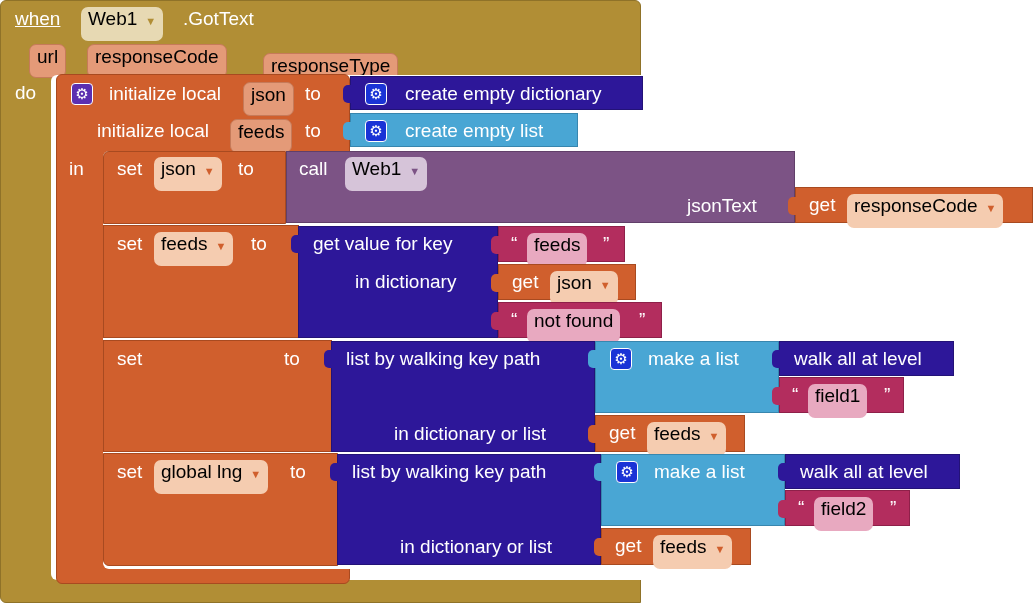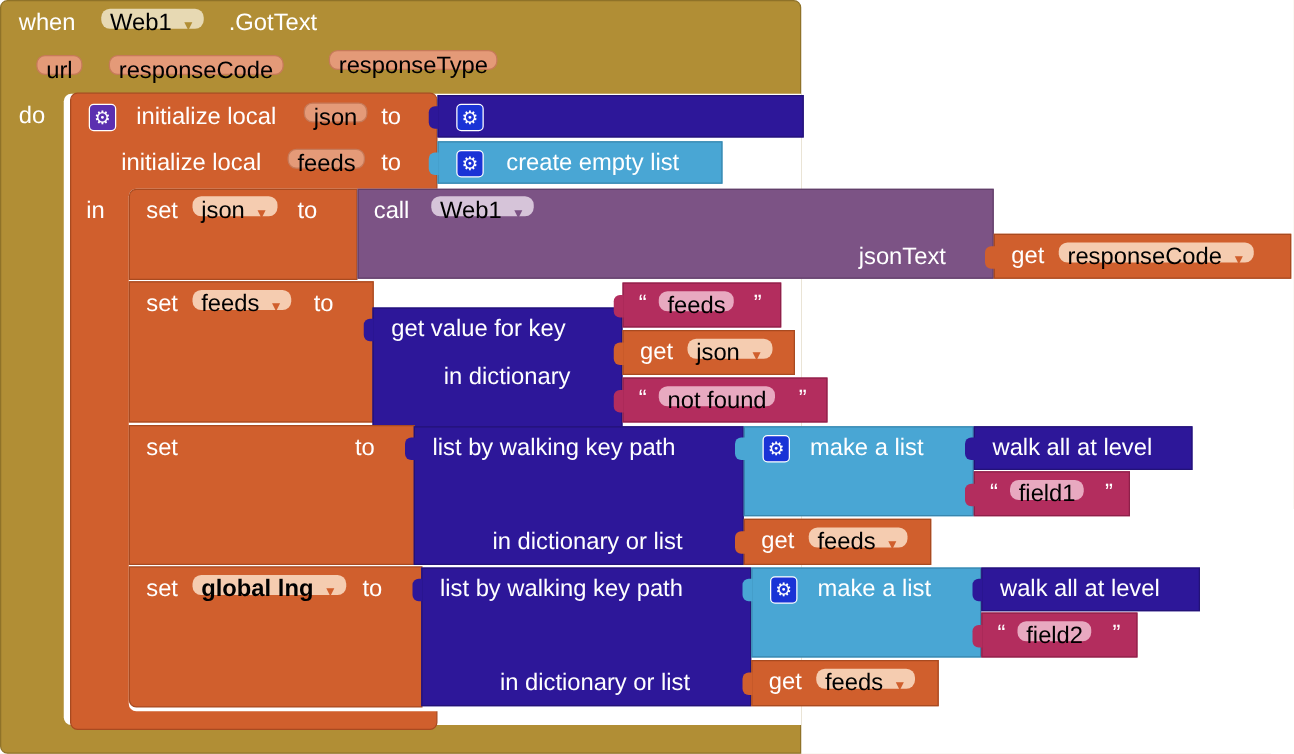--- a/index.html
+++ b/index.html
@@ -5,66 +5,67 @@
   html,body{margin:0;padding:0;background:#ffffff;}
   body{width:1035px;height:603px;position:relative;overflow:hidden;font-family:"Liberation Sans",sans-serif;font-size:19px;color:#fff;}
   .blk{position:absolute;box-sizing:border-box;}
   .ev{background:#b18e35;border:1px solid #8f7228;border-radius:6px 6px 0 6px;}
   .proc{background:#d05f2d;border:1px solid #a84a20;}
   .dict{background:#2d1799;border:1px solid #231277;}
   .list{background:#49a6d4;border:1px solid #3886ae;}
   .comp{background:#7c5385;border:1px solid #613f69;}
   .text{background:#b32d5e;border:1px solid #8e2049;}
   .t{position:absolute;white-space:nowrap;line-height:24px;}
-  .fld{position:absolute;height:16px;line-height:24px;border-radius:7px;padding:0 7px;white-space:nowrap;box-sizing:border-box;}
+  .fld{position:absolute;height:34px;line-height:24px;border-radius:7px;padding:0 7px;white-space:nowrap;box-sizing:border-box;}
   .fld-light{background:#f5ccb0;color:#000;text-align:center;}
   .fld-ev{background:#e7d9b3;color:#000;}
   .fld-param{background:#e49a78;color:#000;border:1px solid #c67a59;}
   .fld-comp{background:#d6c4d9;color:#000;}
   .fld-text{background:#e8a9c0;color:#000;}
   .dd{font-size:11px;margin-left:8px;color:#d05f2d;}
   .dd-ev{color:#b18e35;}
   .dd-comp{color:#7c5385;}
   .gear{position:absolute;width:22px;height:22px;border-radius:4px;background:#1a33d6;border:1.5px solid #fff;box-sizing:border-box;display:flex;align-items:center;justify-content:center;font-size:15px;color:#fff;}
   .gear.purple{background:#5b2fb0;}
   .notch{position:absolute;width:8px;height:18px;border-radius:5px 0 0 5px;}
 </style>
 </head>
 <body>
 
 <div class="blk ev" style="left:0;top:0;width:641px;height:603px;">
-  <span class="t" style="left:14px;top:6px;">when</span>
+  <span class="t" style="left:14px;top:6px;text-decoration:underline;">when</span>
   <span class="fld fld-ev" style="left:80px;top:6px;">
     <span>Web1</span><span class="dd dd-ev">▼</span>
   </span>
   <span class="t" style="left:182px;top:6px;">.GotText</span>
 
   <span class="fld fld-param" style="left:28px;top:43px;">url</span>
   <span class="fld fld-param" style="left:86px;top:43px;">responseCode</span>
-  <span class="fld fld-param" style="left:262px;top:39px;">responseType</span>
+  <span class="fld fld-param" style="left:262px;top:52px;">responseType</span>
 
   <span class="t" style="left:14px;top:80px;">do</span>
   <div class="blk" style="left:50px;top:74px;width:590px;height:505px;background:#fff;border-radius:6px 0 0 6px;"></div>
 </div>
 
 <div class="blk proc" style="left:56px;top:74px;width:294px;height:510px;border-radius:6px;">
   <span class="gear purple" style="left:14px;top:8px;">⚙</span>
   <span class="t" style="left:52px;top:7px;">initialize local</span>
   <span class="fld fld-param" style="left:186px;top:7px;">json</span>
   <span class="t" style="left:248px;top:7px;">to</span>
   <span class="t" style="left:40px;top:44px;">initialize local</span>
   <span class="fld fld-param" style="left:173px;top:44px;">feeds</span>
   <span class="t" style="left:248px;top:44px;">to</span>
   <span class="t" style="left:12px;top:82px;">in</span>
   <div class="blk" style="left:46px;top:76px;width:248px;height:418px;background:#fff;border-radius:6px 0 0 6px;"></div>
 </div>
 
 <div class="blk dict" style="left:350px;top:76px;width:293px;height:34px;">
   <span class="notch" style="left:-8px;top:8px;background:#2d1799;"></span>
   <span class="gear" style="left:14px;top:6px;">⚙</span>
+  <span class="t" style="left:54px;top:5px;">create empty dictionary</span>
 </div>
 
 <div class="blk list" style="left:350px;top:113px;width:228px;height:34px;">
   <span class="notch" style="left:-8px;top:8px;background:#49a6d4;"></span>
   <span class="gear" style="left:14px;top:6px;">⚙</span>
   <span class="t" style="left:54px;top:5px;">create empty list</span>
 </div>
 
 <div class="blk proc" style="left:103px;top:151px;width:183px;height:73px;border-radius:6px 0 0 0;">
   <span class="t" style="left:13px;top:5px;">set</span>
@@ -80,21 +81,21 @@
   <span class="notch" style="left:-8px;top:9px;background:#d05f2d;"></span>
   <span class="t" style="left:13px;top:5px;">get</span>
   <span class="fld fld-light" style="left:51px;top:6px;"><span>responseCode</span><span class="dd">▼</span></span>
 </div>
 
 <div class="blk proc" style="left:103px;top:225px;width:196px;height:113px;">
   <span class="t" style="left:13px;top:6px;">set</span>
   <span class="fld fld-light" style="left:50px;top:6px;"><span>feeds</span><span class="dd">▼</span></span>
   <span class="t" style="left:147px;top:6px;">to</span>
 </div>
-<div class="blk dict" style="left:298px;top:226px;width:200px;height:112px;margin-top:20px;">
+<div class="blk dict" style="left:298px;top:226px;width:200px;height:112px;">
   <span class="notch" style="left:-8px;top:8px;background:#2d1799;"></span>
   <span class="t" style="left:14px;top:5px;">get value for key</span>
   <span class="t" style="left:56px;top:43px;">in dictionary</span>
 </div>
 <div class="blk text" style="left:498px;top:226px;width:127px;height:36px;">
   <span class="notch" style="left:-8px;top:9px;background:#b32d5e;"></span>
   <span class="t" style="left:12px;top:5px;">“</span>
   <span class="fld fld-text" style="left:28px;top:6px;">feeds</span>
   <span class="t" style="left:104px;top:5px;">”</span>
 </div>
@@ -135,21 +136,21 @@
   <span class="t" style="left:104px;top:5px;">”</span>
 </div>
 <div class="blk proc" style="left:595px;top:415px;width:150px;height:37px;">
   <span class="notch" style="left:-8px;top:9px;background:#d05f2d;"></span>
   <span class="t" style="left:13px;top:5px;">get</span>
   <span class="fld fld-light" style="left:51px;top:6px;"><span>feeds</span><span class="dd">▼</span></span>
 </div>
 
 <div class="blk proc" style="left:103px;top:453px;width:235px;height:113px;border-radius:0 0 0 6px;">
   <span class="t" style="left:13px;top:6px;">set</span>
-  <span class="fld fld-light" style="left:50px;top:6px;font-weight:bold;"><span>global lng</span><span class="dd">▼</span></span>
+  <span class="fld fld-light" style="left:50px;top:6px;"><span>global lng</span><span class="dd">▼</span></span>
   <span class="t" style="left:186px;top:6px;">to</span>
 </div>
 <div class="blk dict" style="left:337px;top:454px;width:264px;height:111px;">
   <span class="notch" style="left:-8px;top:8px;background:#2d1799;"></span>
   <span class="t" style="left:14px;top:5px;">list by walking key path</span>
   <span class="t" style="left:62px;top:80px;">in dictionary or list</span>
 </div>
 <div class="blk list" style="left:601px;top:454px;width:184px;height:72px;">
   <span class="notch" style="left:-8px;top:8px;background:#49a6d4;"></span>
   <span class="gear" style="left:14px;top:6px;">⚙</span>

